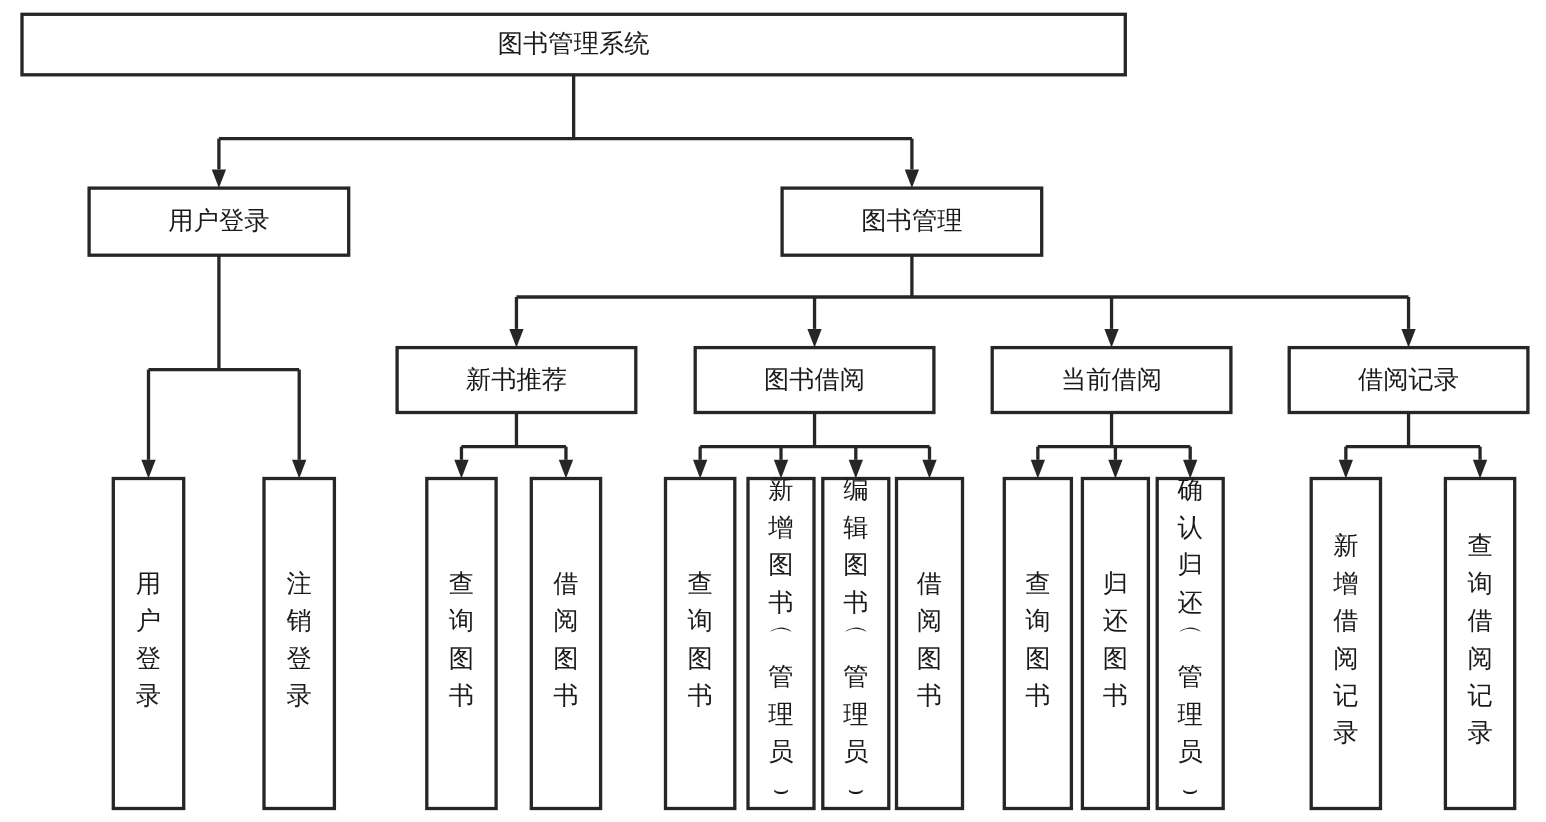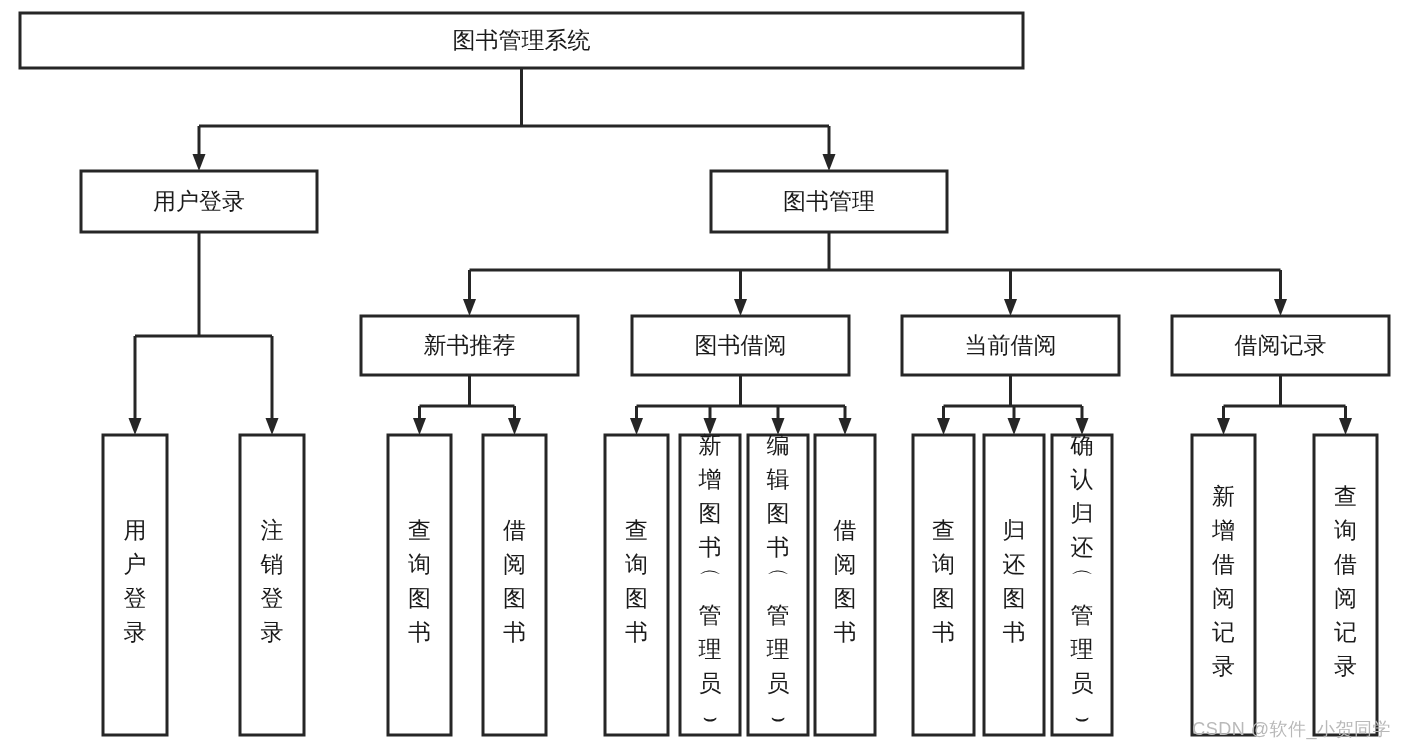--- a/index.html
+++ b/index.html
@@ -208,14 +208,13 @@
         <g>
           <rect x="1192" y="435" width="63" height="300" class="node-box"></rect>
           <text x="1223.5" y="504" class="node-label-vert"><tspan x="1223.5" dy="0">新</tspan><tspan x="1223.5" dy="34">增</tspan><tspan x="1223.5" dy="34">借</tspan><tspan x="1223.5" dy="34">阅</tspan><tspan x="1223.5" dy="34">记</tspan><tspan x="1223.5" dy="34">录</tspan></text>
         </g>
         <g>
           <rect x="1314" y="435" width="63" height="300" class="node-box"></rect>
           <text x="1345.5" y="504" class="node-label-vert"><tspan x="1345.5" dy="0">查</tspan><tspan x="1345.5" dy="34">询</tspan><tspan x="1345.5" dy="34">借</tspan><tspan x="1345.5" dy="34">阅</tspan><tspan x="1345.5" dy="34">记</tspan><tspan x="1345.5" dy="34">录</tspan></text>
         </g>
       </g>
   </svg>
-  <div class="watermark">CSDN @软件_小贺同学</div>
 </div>
 
 </body></html>

